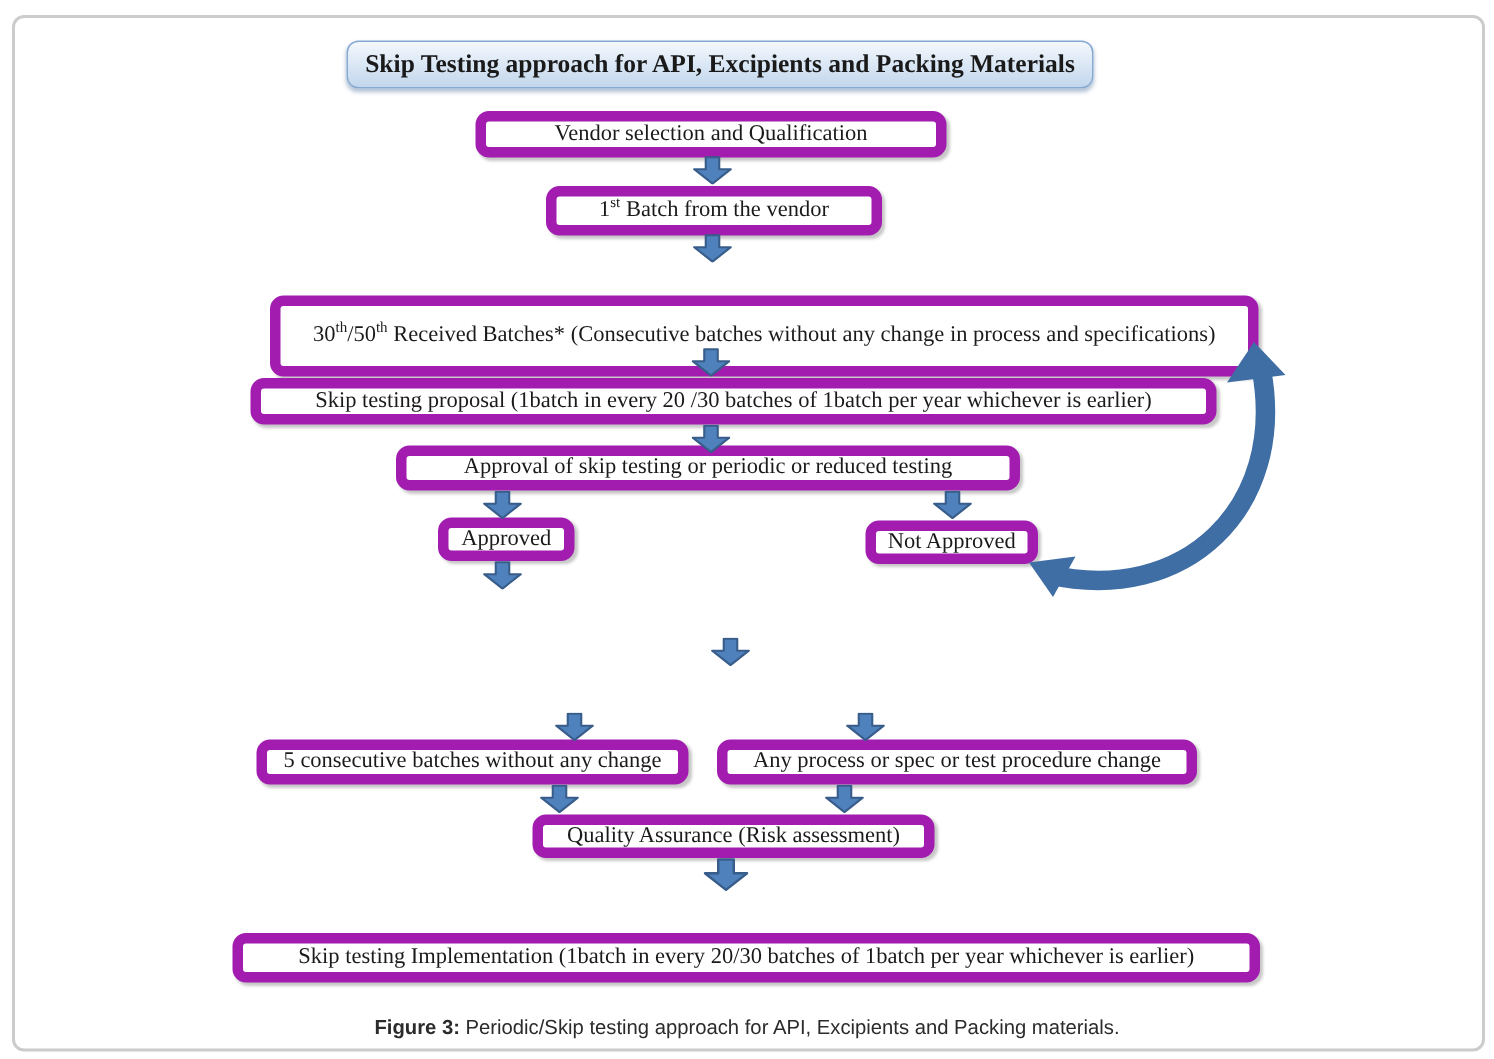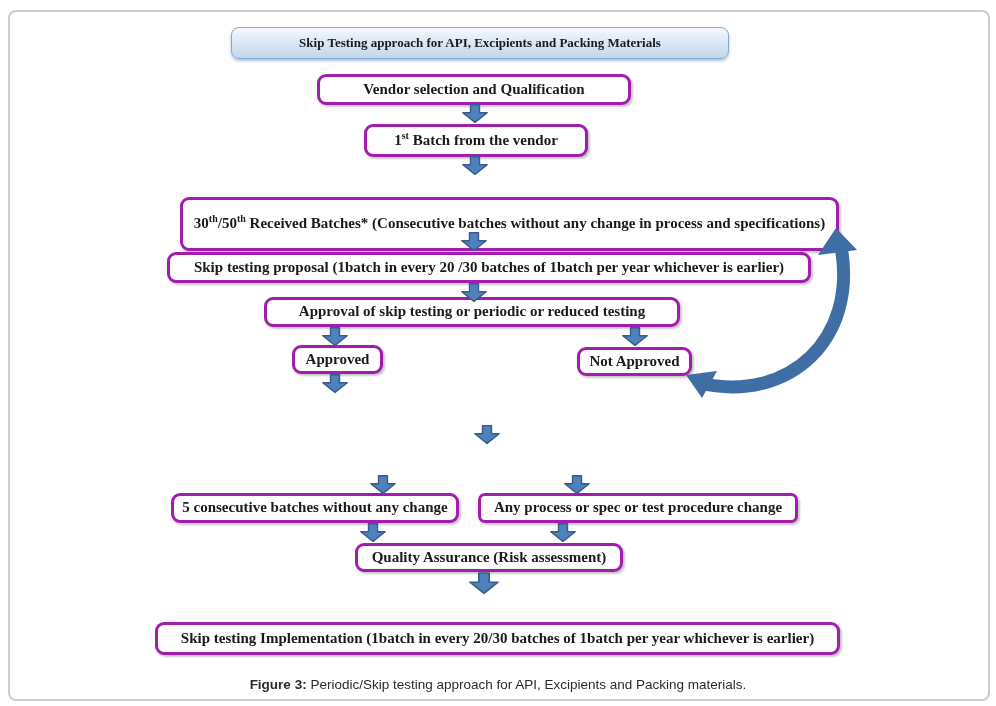--- a/index.html
+++ b/index.html
@@ -7,30 +7,29 @@
     position:relative;width:996px;height:706px;background:#ffffff;overflow:hidden;
     font-family:"Liberation Serif","DejaVu Serif",serif;color:#1a1a1a;
   }
   .frame{
     position:absolute;left:8px;top:10px;width:978px;height:687px;
     border:2px solid #cccccc;border-radius:8px;background:#ffffff;
   }
   .node{
     position:absolute;box-sizing:border-box;
     display:flex;align-items:center;justify-content:center;text-align:center;
-    background:#ffffff;border:3px solid #a21caf;border-radius:9px;
+    background:#ffffff;border:7px solid #a21caf;border-radius:9px;
     font-size:15px;line-height:1.3;padding:1px 6px;
     box-shadow:2px 2px 2px rgba(130,130,130,0.45);
-    font-weight:bold;
   }
   .node sup{font-size:10px;line-height:0;}
   .title-box{
     position:absolute;box-sizing:border-box;
     display:flex;align-items:center;justify-content:center;text-align:center;
-    font-weight:bold;font-size:13px;
+    font-weight:bold;font-size:17px;
     background:linear-gradient(180deg,#f4f8fc 0%,#dde9f6 45%,#c2d6ec 100%);
     border:1px solid #86a9d2;border-radius:8px;
     box-shadow:0 2px 3px rgba(110,140,175,0.55);
   }
   .arrow{position:absolute;line-height:0;}
   .footnote{
     position:absolute;left:0;width:100%;text-align:center;
     font-size:15px;color:#1a1a1a;
   }
   .caption{
@@ -78,21 +77,21 @@
   <div class="node" style="left:577px;top:347px;width:115px;height:29px;">
     <span>Not Approved</span>
   </div>
 
 
 
   <div class="node" style="left:171px;top:493px;width:288px;height:30px;justify-content:center;">
     <span>5 consecutive batches without any change</span>
   </div>
 
-  <div class="node" style="left:478px;top:493px;width:320px;height:30px;border-radius:7px;">
+  <div class="node" style="left:478px;top:493px;width:320px;height:30px;">
     <span>Any process or spec or test procedure change</span>
   </div>
 
   <div class="node" style="left:355px;top:543px;width:268px;height:29px;">
     <span>Quality Assurance (Risk assessment)</span>
   </div>
 
   <div class="node" style="left:155px;top:622px;width:685px;height:33px;">
     <span>Skip testing Implementation (1batch in every 20/30 batches of 1batch per year whichever is earlier)</span>
   </div>

